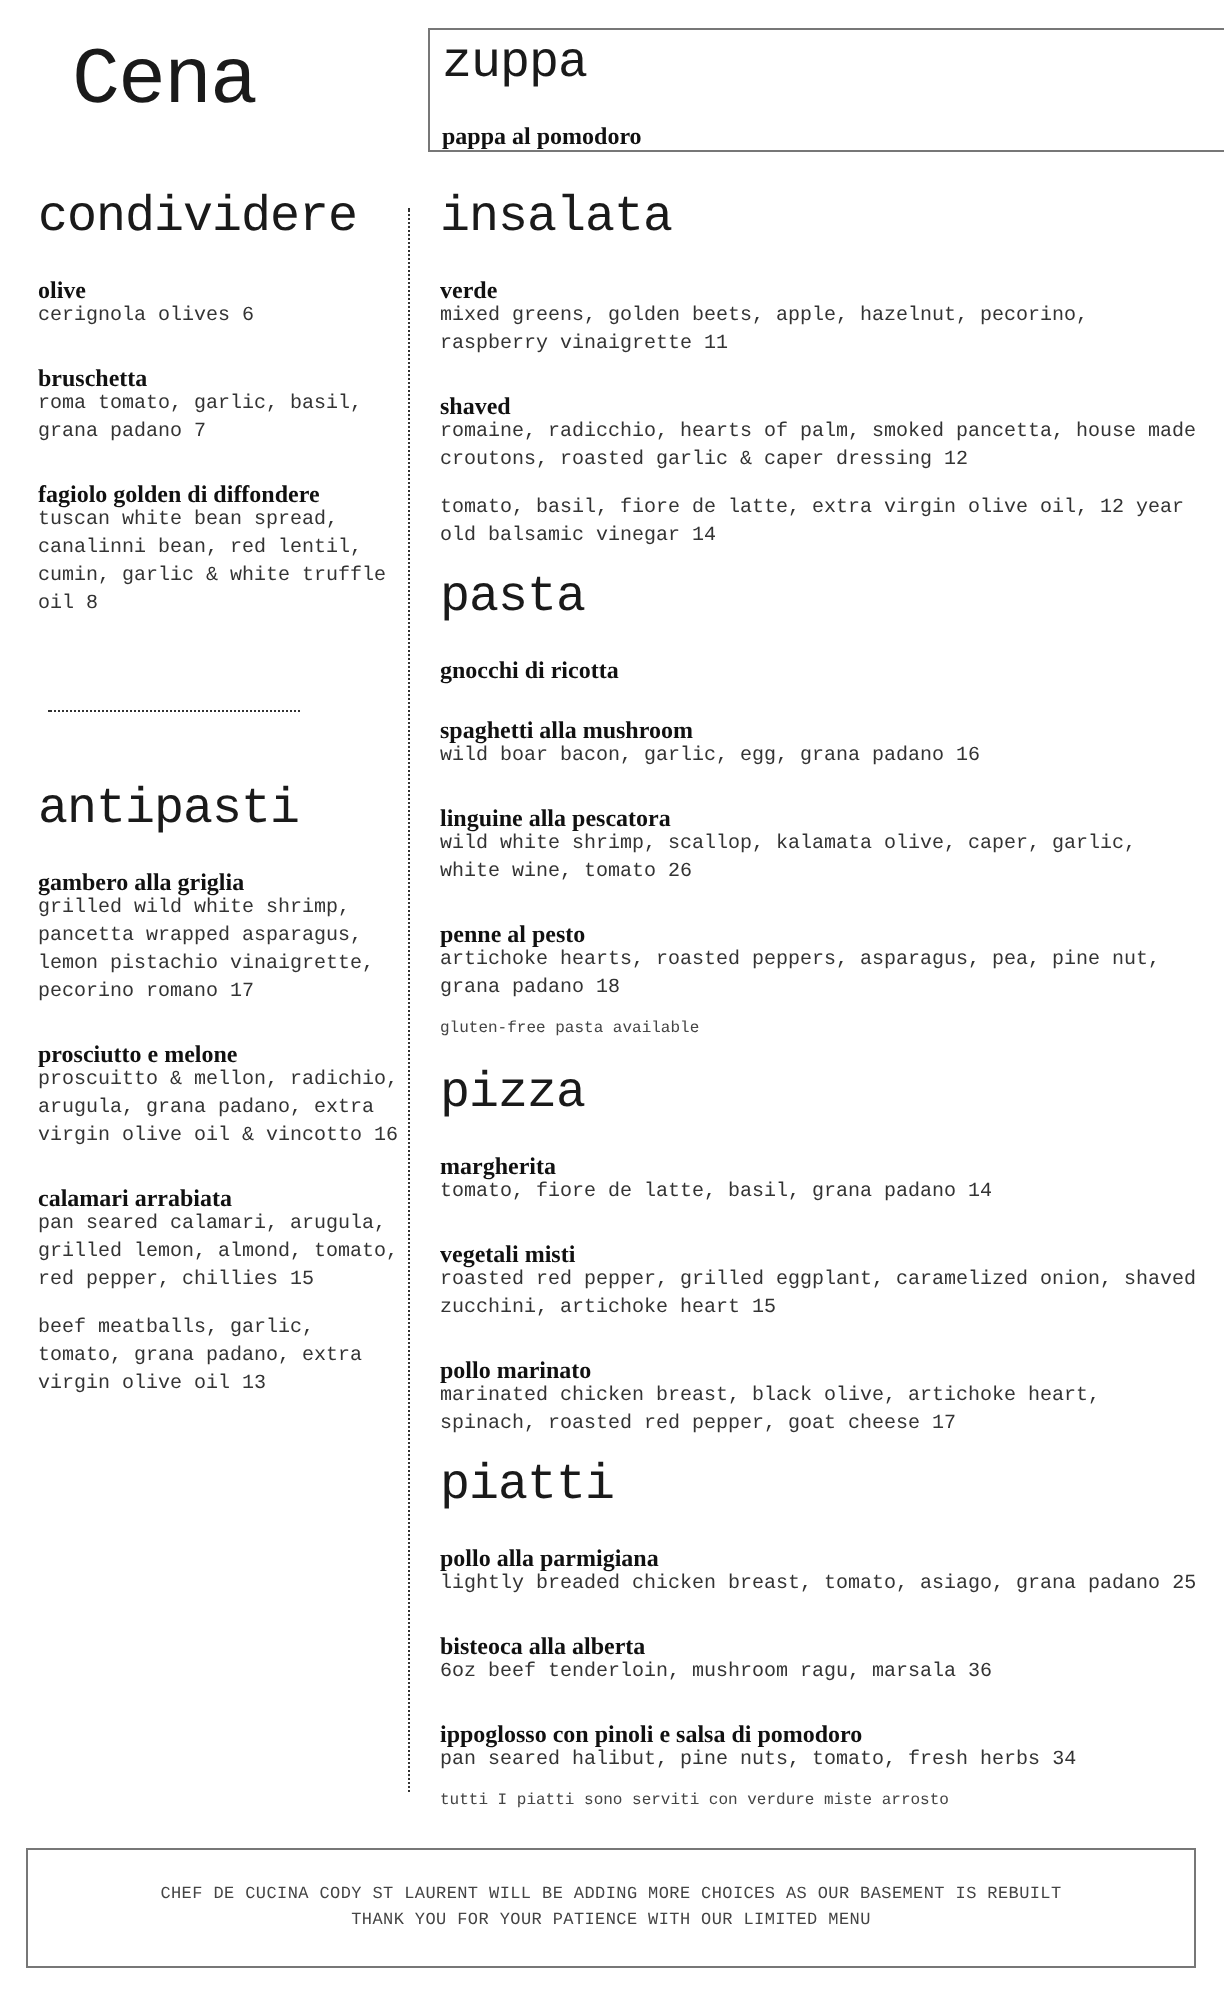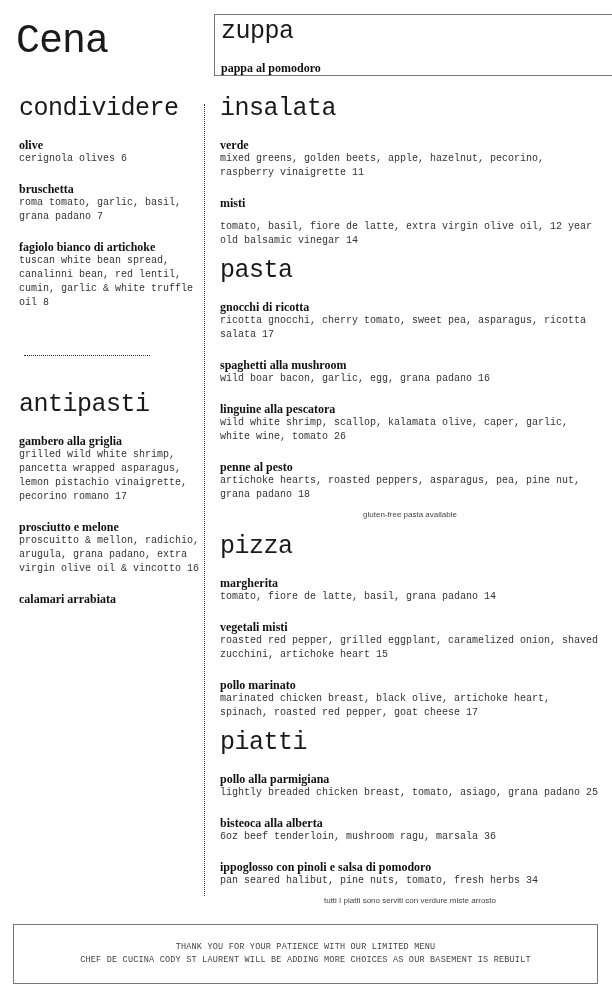--- a/index.html
+++ b/index.html
@@ -2,21 +2,21 @@
 <html><head>
   <meta charset="utf-8">
   <style>
     html, body { margin: 0; padding: 0; background: #ffffff; }
     body {
       width: 612px; height: 1008px; position: relative; overflow: hidden;
       font-family: "Liberation Mono", "DejaVu Sans Mono", monospace;
       color: #2a2a2a;
     }
     .title {
-      position: absolute; left: 16px; top: 20px;
+      position: absolute; left: 36px; top: 20px;
       font-family: "Liberation Mono", monospace;
       font-size: 40px; line-height: 44px; color: #1a1a1a; letter-spacing: -1px; text-align: center;
     }
     .zuppa-box {
       position: absolute; left: 214px; top: 14px; width: 433px; height: 62px;
       border: 1px solid #777; box-sizing: border-box; padding: 4px 6px;
     }
     .section-title {
       font-family: "Liberation Mono", monospace;
       font-size: 25px; line-height: 26px; color: #1a1a1a; letter-spacing: -0.5px;
@@ -41,22 +41,22 @@
     }
     .vline {
       position: absolute; left: 204px; top: 104px; height: 792px; width: 0;
       border-left: 1px dotted #333;
     }
     .hline {
       position: absolute; left: 24px; top: 355px; width: 126px; height: 0;
       border-top: 1px dotted #333;
     }
     .note {
-      font-family: Liberation Sans, sans-serif;
-      font-size: 8px; line-height: 10px; color: #444; margin: -2px 0 14px 0; text-align: center;
+      font-family: Liberation Mono, monospace;
+      font-size: 8px; line-height: 10px; color: #444; margin: -2px 0 14px 0;
     }
     .section { margin-bottom: 6px; }
     .antipasti { position: absolute; left: 19px; top: 392px; width: 185px; }
     .footer-box {
       position: absolute; left: 13px; top: 924px; width: 585px; height: 60px;
       border: 1px solid #777; box-sizing: border-box;
       display: flex; flex-direction: column; align-items: center; justify-content: center;
       font-family: "Liberation Mono", monospace; font-size: 8.5px; line-height: 13px; color: #444;
       letter-spacing: 0.2px;
     }
@@ -79,64 +79,66 @@
   <div class="section-title">condividere</div>
   <div class="item">
     <div class="item-name">olive</div>
     <div class="item-desc"><span>cerignola olives</span><span class="price">6</span></div>
   </div>
   <div class="item">
     <div class="item-name">bruschetta</div>
     <div class="item-desc"><span>roma tomato, garlic, basil, grana padano</span><span class="price">7</span></div>
   </div>
   <div class="item">
-    <div class="item-name">fagiolo bianco di artichoke</div>
+    <div class="item-name">fagiolo golden di diffondere</div>
     <div class="item-desc"><span>tuscan white bean spread, canalinni bean, red lentil, cumin, garlic &amp; white truffle oil</span><span class="price">8</span></div>
   </div>
 </div>
 
 <div class="hline"></div>
 
 <div class="antipasti">
   <div class="section-title">antipasti</div>
   <div class="item">
     <div class="item-name">gambero alla griglia</div>
     <div class="item-desc"><span>grilled wild white shrimp, pancetta wrapped asparagus, lemon pistachio vinaigrette, pecorino romano</span><span class="price">17</span></div>
   </div>
   <div class="item">
     <div class="item-name">prosciutto e melone</div>
     <div class="item-desc"><span>proscuitto &amp; mellon, radichio, arugula, grana padano, extra virgin olive oil &amp; vincotto</span><span class="price">16</span></div>
   </div>
   <div class="item">
     <div class="item-name">calamari arrabiata</div>
+    <div class="item-desc"><span>pan seared calamari, arugula, grilled lemon, almond, tomato, red pepper, chillies</span><span class="price">15</span></div>
   </div>
   <div class="item">
+    <div class="item-desc"><span>beef meatballs, garlic, tomato, grana padano, extra virgin olive oil</span><span class="price">13</span></div>
   </div>
 </div>
 
 <div class="col-right">
   <div class="section">
     <div class="section-title">insalata</div>
     <div class="item">
       <div class="item-name">verde</div>
       <div class="item-desc"><span>mixed greens, golden beets, apple, hazelnut, pecorino, raspberry vinaigrette</span><span class="price">11</span></div>
     </div>
     <div class="item">
-      <div class="item-name">misti</div>
+      <div class="item-name">shaved</div>
+      <div class="item-desc"><span>romaine, radicchio, hearts of palm, smoked pancetta, house made croutons, roasted garlic &amp; caper dressing</span><span class="price">12</span></div>
     </div>
     <div class="item">
       <div class="item-desc"><span>tomato, basil, fiore de latte, extra virgin olive oil, 12 year old balsamic vinegar</span><span class="price">14</span></div>
     </div>
   </div>
 
   <div class="section">
     <div class="section-title">pasta</div>
     <div class="item">
       <div class="item-name">gnocchi di ricotta</div>
-      <div class="item-desc"><span>ricotta gnocchi, cherry tomato, sweet pea, asparagus, ricotta salata</span><span class="price">17</span></div>
     </div>
     <div class="item">
       <div class="item-name">spaghetti alla mushroom</div>
       <div class="item-desc"><span>wild boar bacon, garlic, egg, grana padano</span><span class="price">16</span></div>
     </div>
     <div class="item">
       <div class="item-name">linguine alla pescatora</div>
       <div class="item-desc"><span>wild white shrimp, scallop, kalamata olive, caper, garlic, white wine, tomato</span><span class="price">26</span></div>
     </div>
     <div class="item">
@@ -174,15 +176,15 @@
     </div>
     <div class="item">
       <div class="item-name">ippoglosso con pinoli e salsa di pomodoro</div>
       <div class="item-desc"><span>pan seared halibut, pine nuts, tomato, fresh herbs</span><span class="price">34</span></div>
     </div>
     <div class="note">tutti I piatti sono serviti con verdure miste arrosto</div>
   </div>
 </div>
 
 <div class="footer-box">
+  <div>CHEF DE CUCINA CODY ST LAURENT WILL BE ADDING MORE CHOICES AS OUR BASEMENT IS REBUILT</div>
   <div>THANK YOU FOR YOUR PATIENCE WITH OUR LIMITED MENU</div>
-  <div>CHEF DE CUCINA CODY ST LAURENT WILL BE ADDING MORE CHOICES AS OUR BASEMENT IS REBUILT</div>
 </div>
 
 </body></html>

